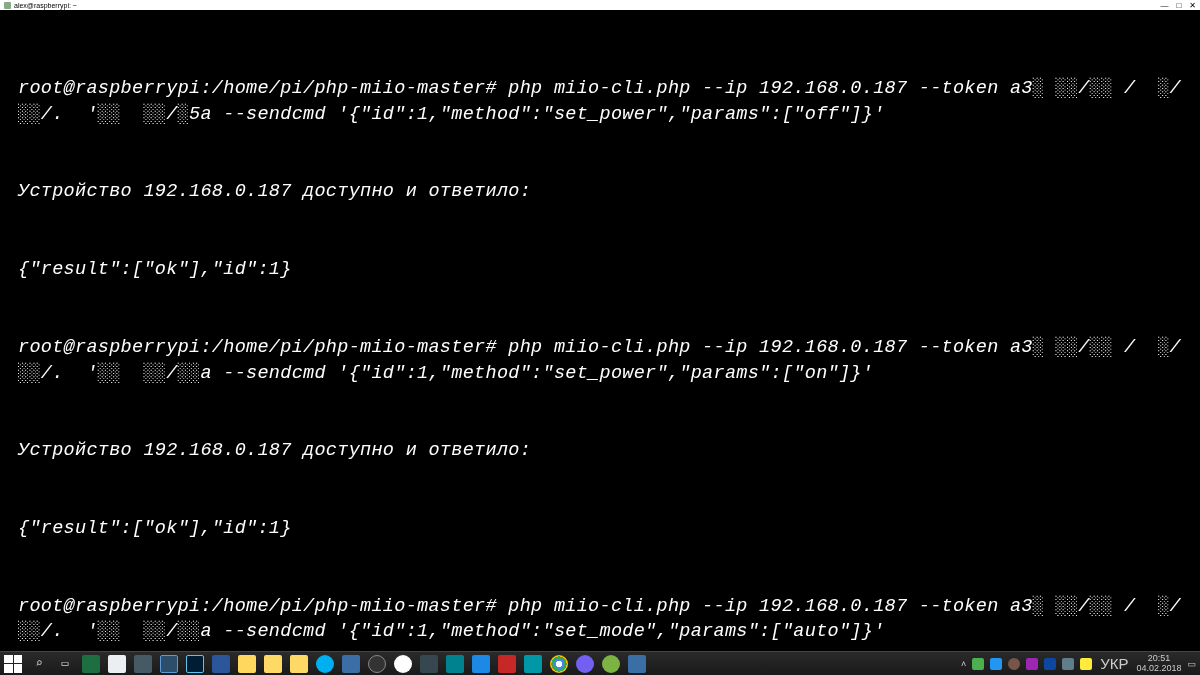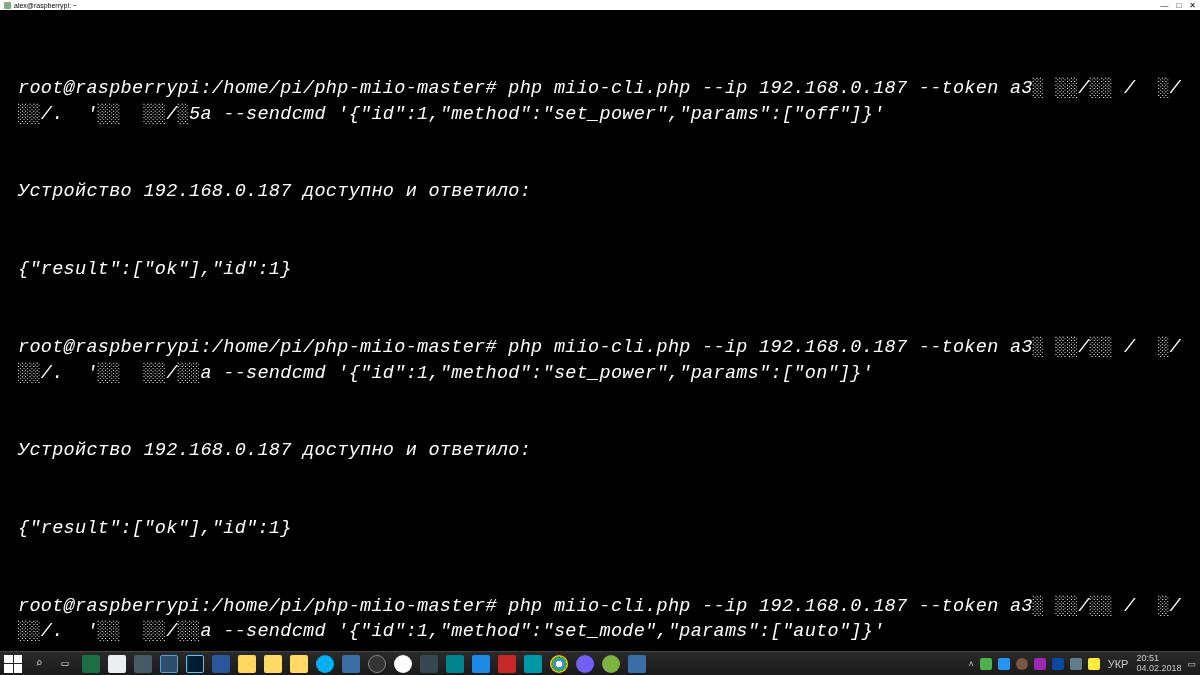--- a/index.html
+++ b/index.html
@@ -64,21 +64,21 @@
     .start-icon div { background: #fff; }
     .taskbar-right {
       margin-left: auto;
       display: flex;
       align-items: center;
       gap: 6px;
       color: #ccc;
       font-size: 9px;
       font-family: Arial, sans-serif;
     }
-    .clock { text-align: left; line-height: 1.1; }
+    .clock { text-align: center; line-height: 1.1; }
     .app-icon { width: 18px; height: 18px; border-radius: 2px; }
     .ai-excel { background: #1d6f42; }
     .ai-lr { background: #2c4e6b; border: 1px solid #5a9bd5; }
     .ai-ps { background: #001d34; border: 1px solid #5bc4f0; }
     .ai-word { background: #2b579a; }
     .ai-folder { background: #ffd75e; }
     .ai-notes { background: #ffd966; }
     .ai-skype { background: #00aff0; border-radius: 50%; }
     .ai-play { background: #333; border-radius: 50%; border: 1px solid #888; }
     .ai-ie { background: #fff; border-radius: 50%; }
@@ -89,21 +89,21 @@
     .ai-blue { background: #1e88e5; }
     .ai-cyan { background: #0097a7; }
     .ai-teal { background: #00838f; }
     .ai-dark { background: #37474f; }
     .ai-red { background: #c62828; }
     .ai-note { background: #eceff1; }
     .ai-search { background: #455a64; }
     .tray-icon { width: 12px; height: 12px; border-radius: 2px; }
     .ti-1{ background:#4caf50;} .ti-2{background:#2196f3;} .ti-3{background:#9c27b0;} .ti-4{background:#607d8b;}
     .ti-5{background:#795548;border-radius:50%;} .ti-6{background:#0d47a1;} .ti-7{background:#ffeb3b;}
-    .lang { font-size: 11px; padding: 0 2px; }
+    .lang { font-size: 15px; padding: 0 2px; }
   </style>
 </head>
 <body>
 
 <div class="titlebar">
   <div class="titlebar-left">
     <div class="titlebar-icon"></div>
     <span>alex@raspberrypi: ~</span>
   </div>
   <div class="window-controls">

